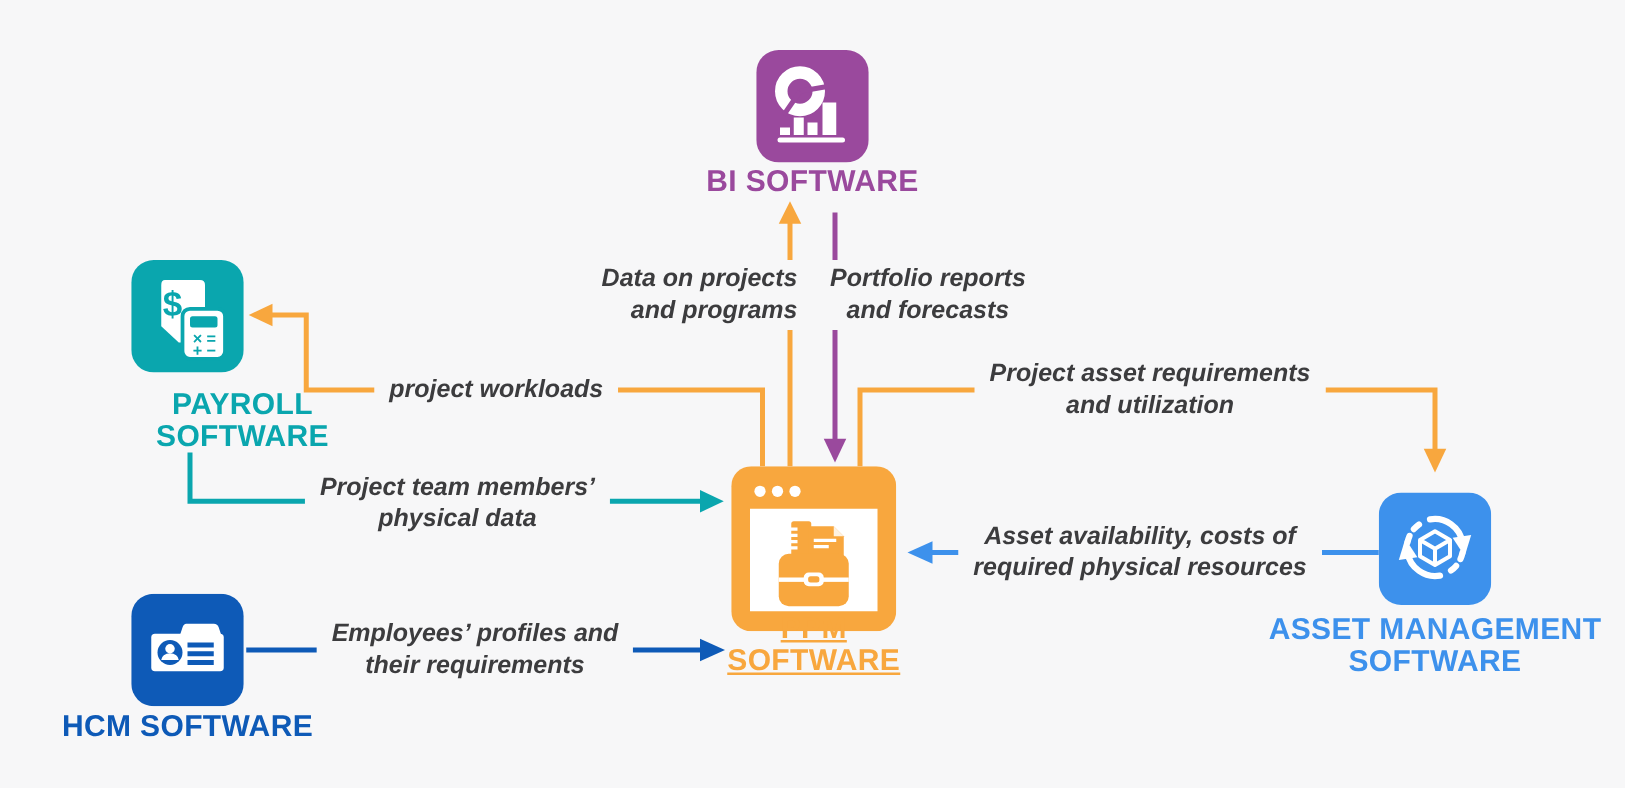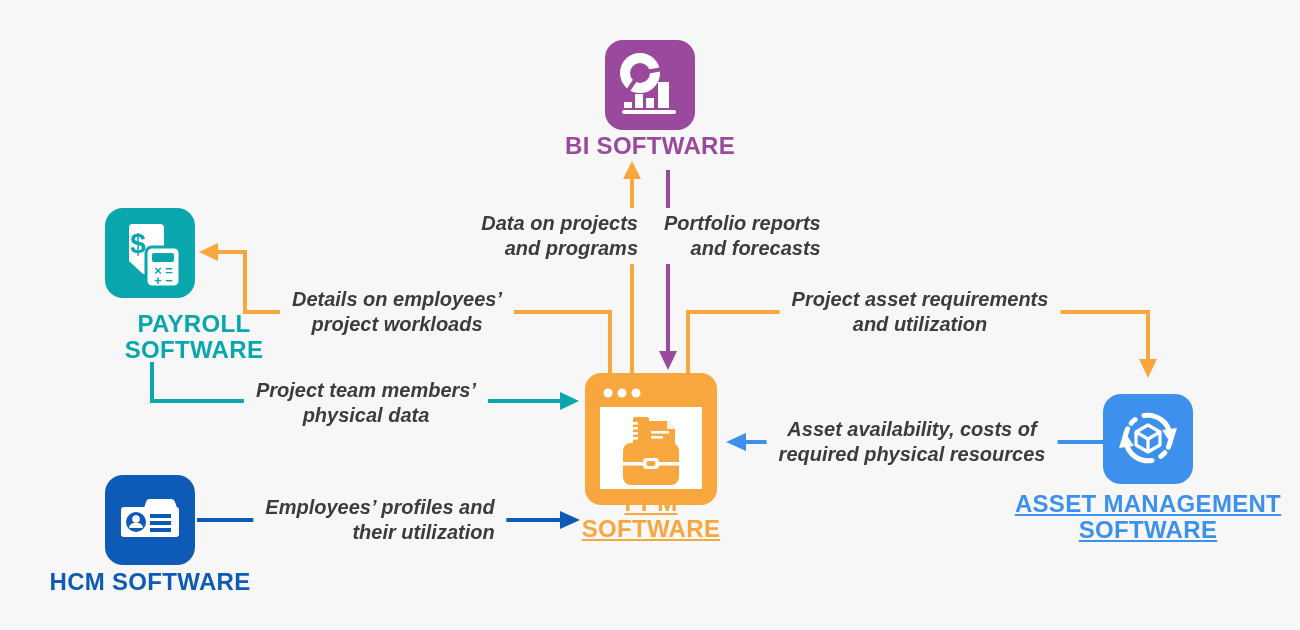--- a/index.html
+++ b/index.html
@@ -25,34 +25,34 @@
   .flow-label{
     position:absolute;z-index:2;
     font-style:italic;font-weight:700;font-size:20px;line-height:25px;
     color:var(--text,#3c3c3e);
     background:var(--background,#f7f7f8);
     padding:3px 12px;text-align:center;white-space:nowrap;
   }
   .flow-label span{display:block;}
   .fl-center{transform:translate(-50%,-50%);}
   .fl-right{transform:translateY(-50%);text-align:right;}
-  .fl-left{transform:translateY(-50%);text-align:right;}
+  .fl-left{transform:translateY(-50%);text-align:center;}
 
   .node-label{
     position:absolute;z-index:3;
     font-weight:700;font-size:24px;line-height:26px;
     text-align:center;white-space:nowrap;letter-spacing:.3px;
     transform:translateX(-50%);
   }
   .node-label span{display:block;}
   .c-purple{color:var(--purple,#9a499d);}
   .c-teal{color:var(--teal,#0aa6ae);}
   .c-blue-dark{color:var(--blue-dark,#0e5ab7);}
   .c-orange{color:var(--orange,#f8a73e);}
-  .c-blue-light{color:var(--blue-light,#3d91ec);text-decoration:underline;}
+  .c-blue-light{color:var(--blue-light,#3d91ec);}
 
   .icon{position:absolute;z-index:3;}
   .icon-bi{left:605px;top:40px;}
   .icon-payroll{left:105px;top:208px;}
   .icon-hcm{left:105px;top:475px;}
   .icon-ppm{left:585px;top:373px;}
   .icon-asset{left:1103px;top:394px;}
   .svg-text{font-family:"Liberation Sans",sans-serif;font-weight:700;}
 </style>
 </head>
@@ -100,30 +100,29 @@
 
   <div class="flow-label fl-right" style="right:650px;top:236px;">
     <span>Data on projects</span>
     <span>and programs</span>
   </div>
   <div class="flow-label fl-left" style="left:652px;top:236px;">
     <span>Portfolio reports</span>
     <span>and forecasts</span>
   </div>
   <div class="flow-label fl-center" style="left:397px;top:312px;">
-    <span>Details on employees’</span>
     <span>project workloads</span>
   </div>
   <div class="flow-label fl-center" style="left:366px;top:403px;">
     <span>Project team members’</span>
     <span>physical data</span>
   </div>
-  <div class="flow-label fl-center" style="left:380px;top:520px;text-align:right;">
+  <div class="flow-label fl-center" style="left:380px;top:520px;">
     <span>Employees’ profiles and</span>
-    <span>their utilization</span>
+    <span>their requirements</span>
   </div>
   <div class="flow-label fl-center" style="left:920px;top:312px;">
     <span>Project asset requirements</span>
     <span>and utilization</span>
   </div>
   <div class="flow-label fl-center" style="left:912px;top:442px;">
     <span>Asset availability, costs of</span>
     <span>required physical resources</span>
   </div>
 

